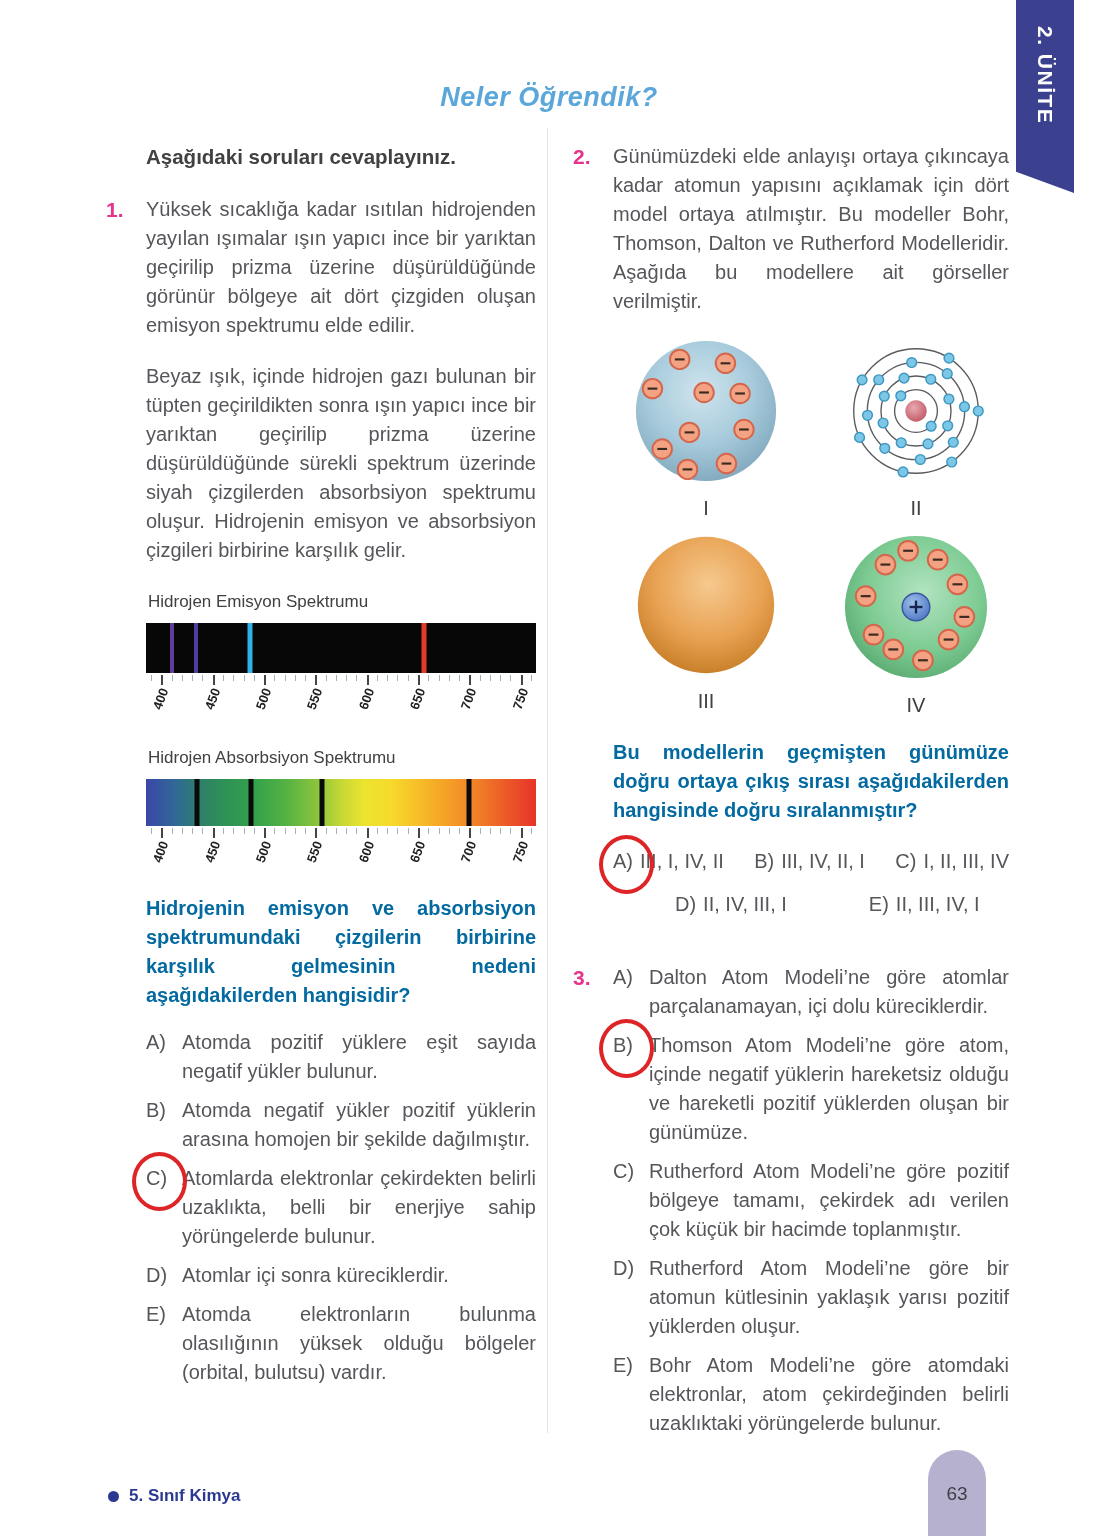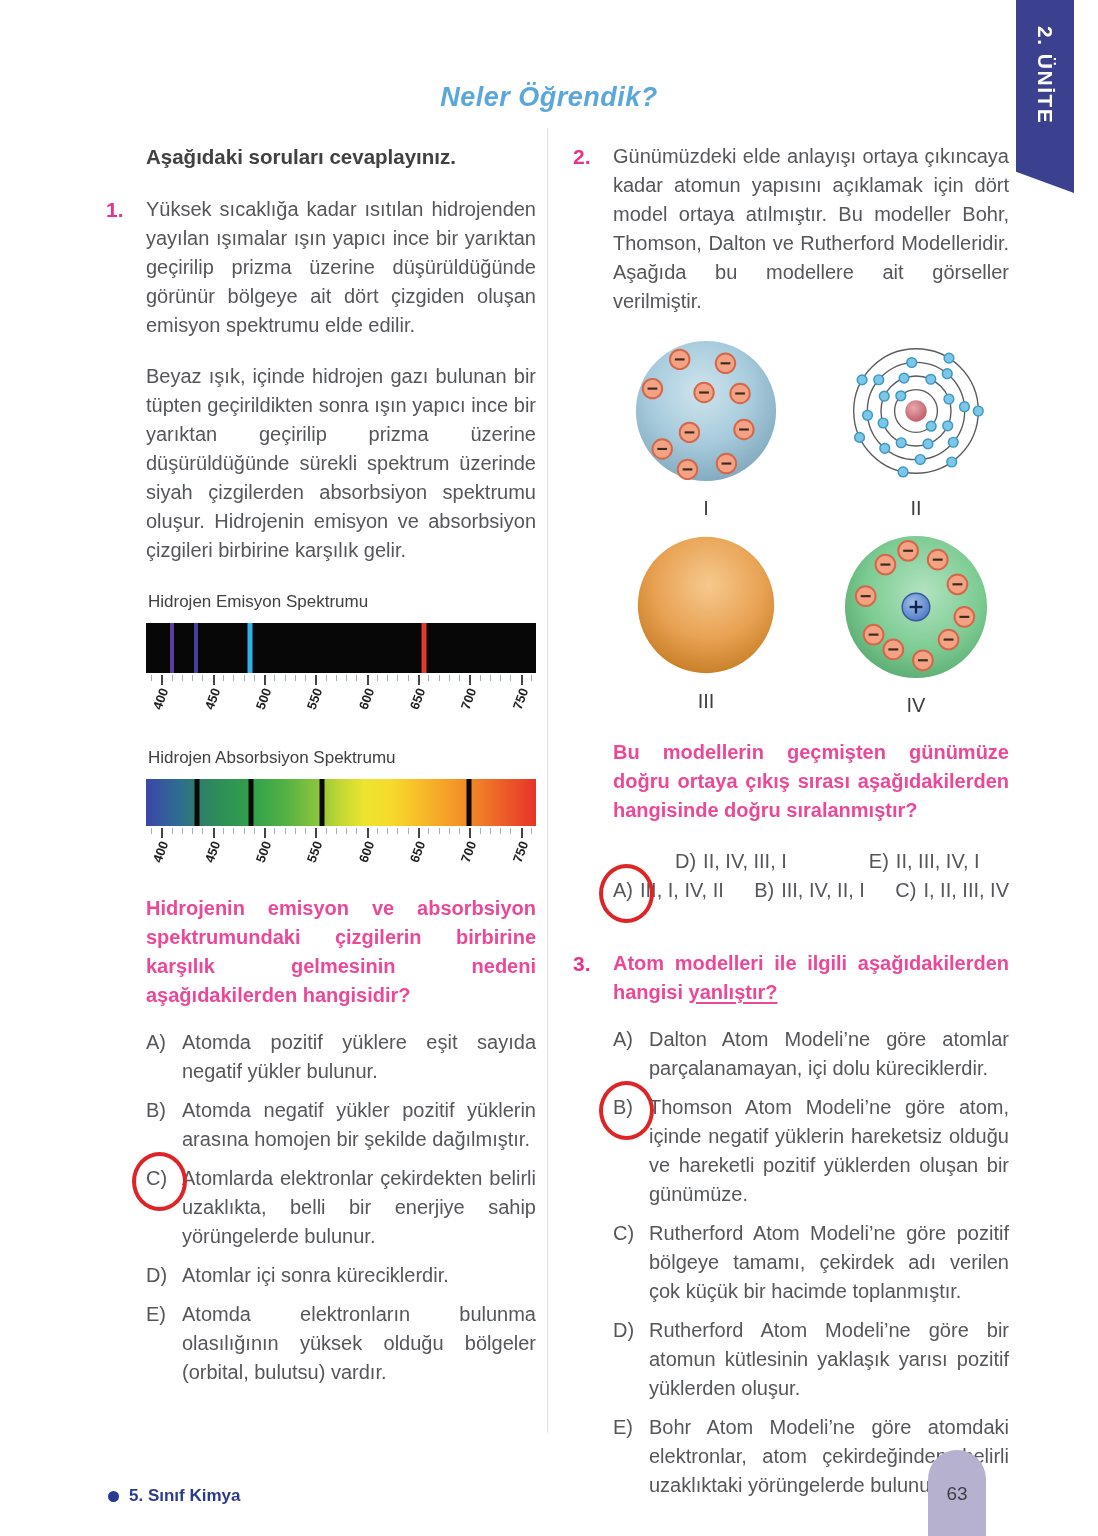--- a/index.html
+++ b/index.html
@@ -18,21 +18,21 @@
   
   .col{position:absolute;top:142px;font-size:20px;line-height:29px;}
   .col-left{left:106px;width:430px;}
   .col-right{left:573px;width:436px;}
   .col-heading{margin:0 0 24px 40px;font-weight:bold;color:#414042;font-size:20.5px;}
 
   .question{display:flex;align-items:flex-start;}
   .q-num{flex:none;width:40px;font-weight:bold;font-size:21px;color:#e6338b;}
   .q-body{flex:1;min-width:0;}
   .para{margin:0 0 22px;text-align:justify;}
-  .stem{margin:14px 0 18px;font-weight:bold;color:#ec4899;text-align:justify;}
+  .stem{margin:14px 0 18px;font-weight:bold;color:#0369a1;text-align:justify;}
   .underline{text-decoration:underline;text-underline-offset:3px;text-decoration-thickness:2px;}
 
   
   .opt-row{display:flex;margin-bottom:10px;}
   .opt-letter{flex:none;width:36px;position:relative;}
   .opt-text{flex:1;min-width:0;text-align:justify;}
   .ans-circle{position:absolute;left:-14px;top:-12px;width:47px;height:51px;border:4.5px solid #dd2527;
               border-radius:50%;pointer-events:none;}
 
   
@@ -387,47 +387,46 @@
                   <line x1="75" y1="68.5" x2="75" y2="81.5"></line>
               </g>
             </svg>
             <div class="model-label">IV</div>
           </div>
         </div>
 
         <p class="stem">Bu modellerin geçmişten günümüze doğru ortaya çıkış sırası aşağıdakilerden hangisinde doğru sıralanmıştır?</p>
 
         <div class="inline-options">
-          <div class="inline-row second">
-            <span class="inline-opt">
-              <span class="opt-letter">D)</span><span>II, IV, III, I</span>
-            </span>
-            <span class="inline-opt">
-              <span class="opt-letter">E)</span><span>II, III, IV, I</span>
-            </span>
-          </div>
           <div class="inline-row">
             <span class="inline-opt">
               <span class="opt-letter" style="position: relative;">A)<i class="ans-circle"></i></span><span>III, I, IV, II</span>
             </span>
             <span class="inline-opt">
               <span class="opt-letter">B)</span><span>III, IV, II, I</span>
             </span>
             <span class="inline-opt">
               <span class="opt-letter">C)</span><span>I, II, III, IV</span>
             </span>
           </div>
+          <div class="inline-row second">
+            <span class="inline-opt">
+              <span class="opt-letter">D)</span><span>II, IV, III, I</span>
+            </span>
+            <span class="inline-opt">
+              <span class="opt-letter">E)</span><span>II, III, IV, I</span>
+            </span>
+          </div>
         </div>
       </div>
     </div>
 
     <div class="question" style="margin-top:30px;">
       <span class="q-num">3.</span>
       <div class="q-body">
-        <p class="stem" style="margin-top:0;"><span>Atom modelleri ile ilgili aşağıdakilerden hangisi </span><span class="underline">yanlıştır?</span></p>
 
         <div class="options">
           <div class="opt-row">
             <span class="opt-letter">A)</span>
             <span class="opt-text">Dalton Atom Modeli’ne göre atomlar parçalanamayan, içi dolu küreciklerdir.</span>
           </div>
           <div class="opt-row">
             <span class="opt-letter" style="position: relative;">B)<i class="ans-circle"></i></span>
             <span class="opt-text">Thomson Atom Modeli’ne göre atom, içinde negatif yüklerin hareketsiz olduğu ve hareketli pozitif yüklerden oluşan bir günümüze.</span>
           </div>

